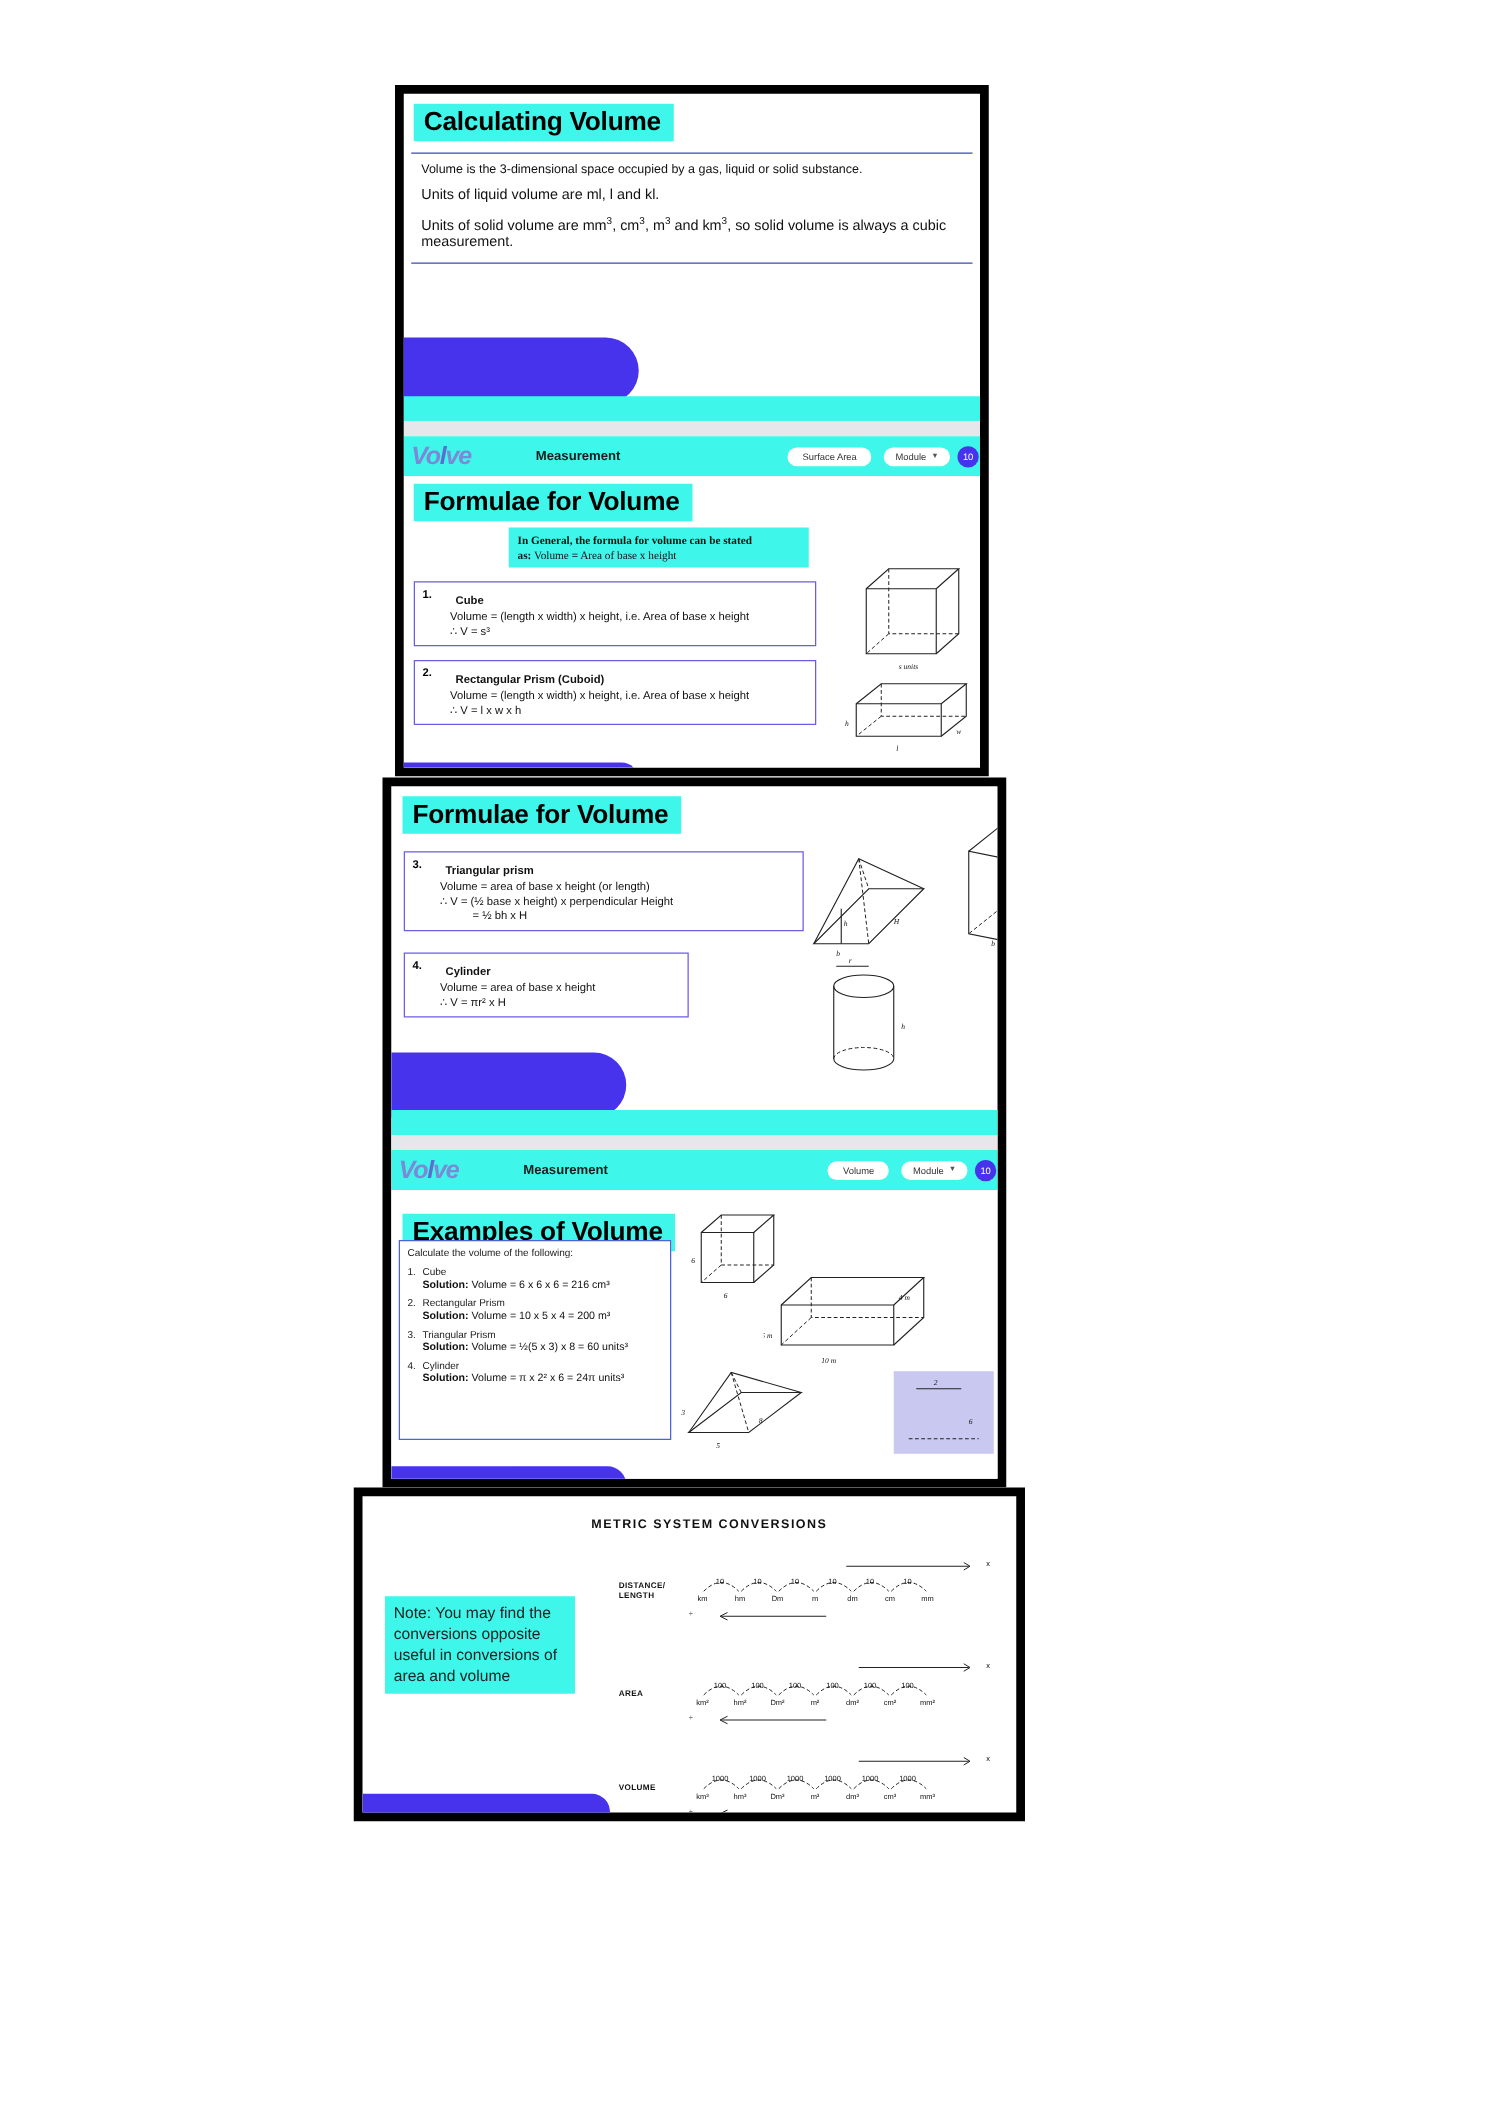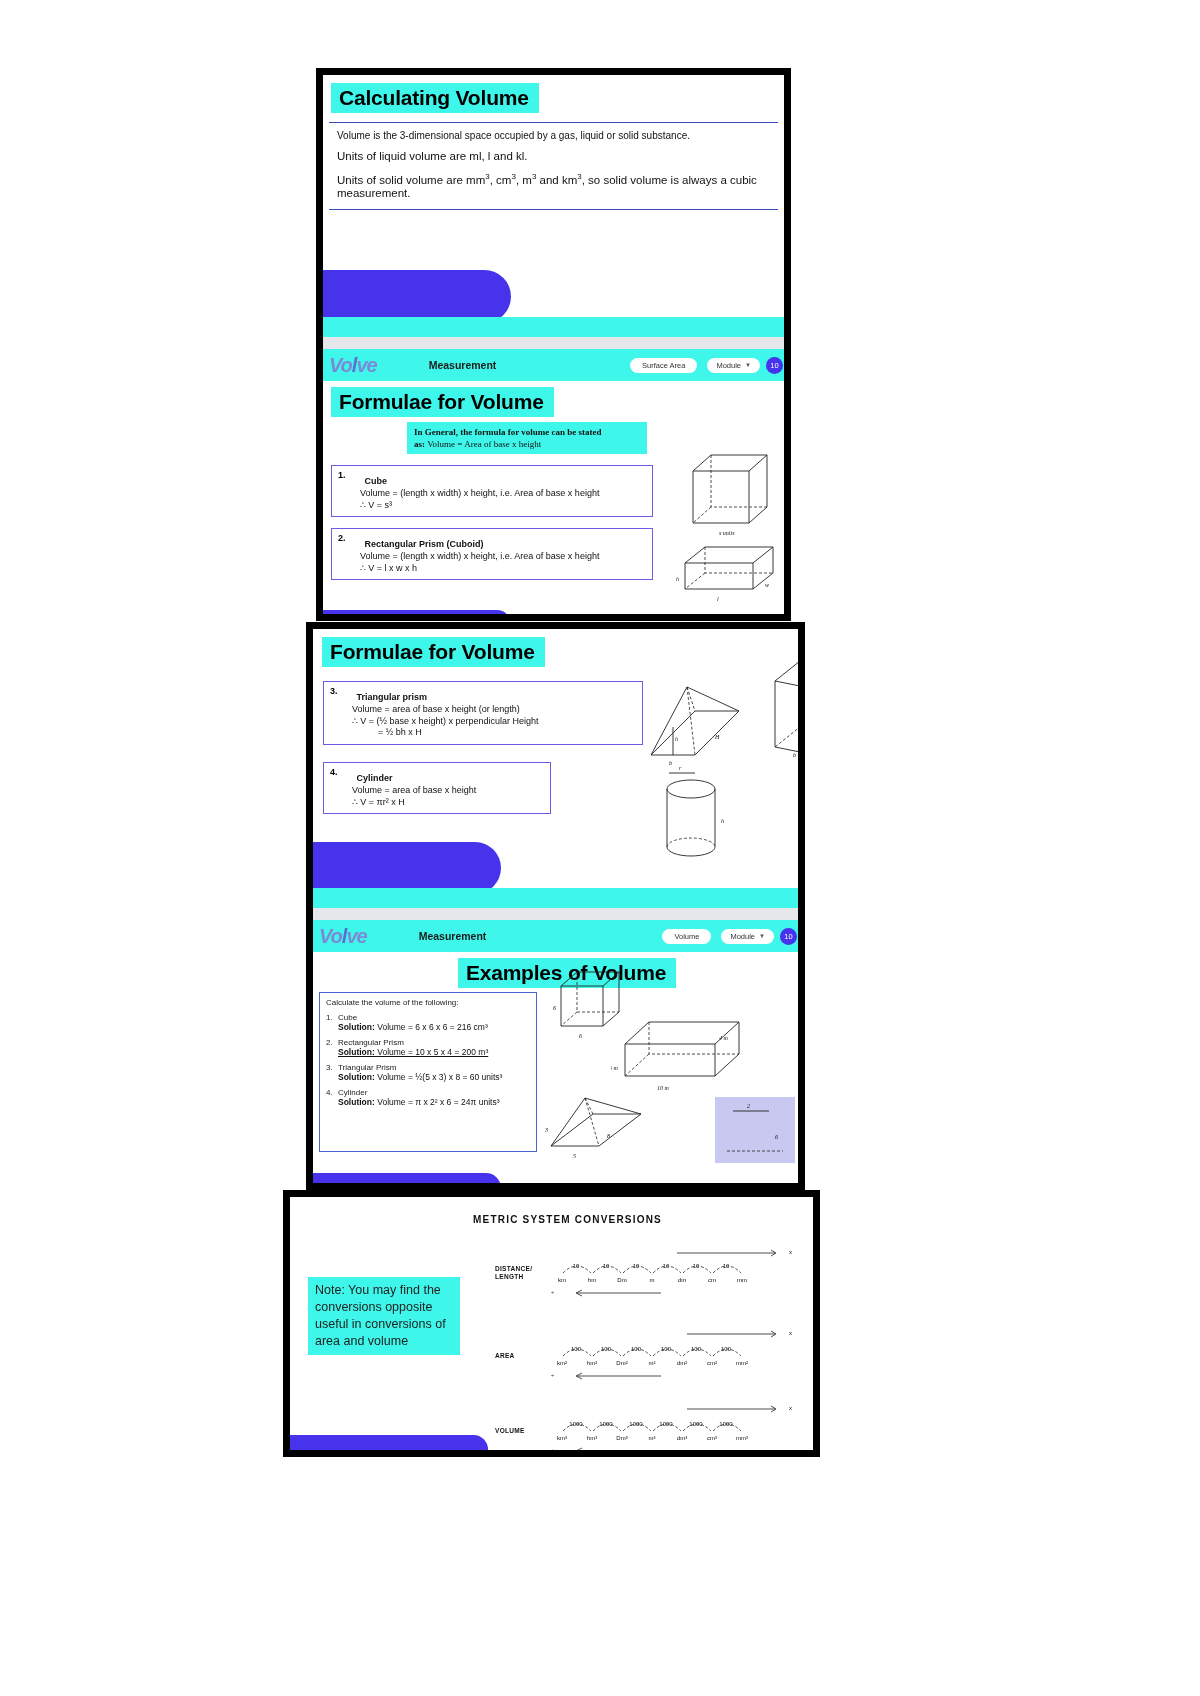--- a/index.html
+++ b/index.html
@@ -243,35 +243,35 @@
       <span class="pill small">
         <span>Module</span>
         <span class="chev">▼</span>
       </span>
       <span class="dot">10</span>
       <span class="dot" style="margin-right:-8px;"></span>
     </div>
 
     <div style="position:absolute;left:0;top:323px;width:499px;height:245px;background:#fff;">
 
-      <div style="padding:6px 0 0 9px;text-align:center;">
+      <div style="padding:19px 0 0 9px;">
         <span class="title-chip t-big">Examples of Volume</span>
       </div>
 
       <div class="exbox" style="position:absolute;left:6px;top:40px;width:218px;height:160px;">
         <div class="ex-intro">Calculate the volume of the following:</div>
 
         <div class="ex-item">
           <div class="ex-name"><span class="ex-n">1.</span><span>Cube</span></div>
           <div class="ex-sol" style="margin-left:12px;"><b>Solution:</b> <span>Volume  =  6 x 6 x 6   =  216 cm³</span></div>
         </div>
 
         <div class="ex-item">
           <div class="ex-name"><span class="ex-n">2.</span><span>Rectangular Prism</span></div>
-          <div class="ex-sol" style="margin-left:12px;text-decoration:underline;"><b>Solution:</b> <span>Volume  =  10 x 5 x 4  =  200 m³</span></div>
+          <div class="ex-sol" style="margin-left:12px;"><b>Solution:</b> <span>Volume  =  10 x 5 x 4  =  200 m³</span></div>
         </div>
 
         <div class="ex-item">
           <div class="ex-name"><span class="ex-n">3.</span><span>Triangular Prism</span></div>
           <div class="ex-sol" style="margin-left:12px;"><b>Solution:</b> <span>Volume  =  ½(5 x 3) x 8  =  60 units³</span></div>
         </div>
 
         <div class="ex-item">
           <div class="ex-name"><span class="ex-n">4.</span><span>Cylinder</span></div>
           <div class="ex-sol" style="margin-left:12px;"><b>Solution:</b> <span>Volume  =  π x 2² x 6  =  24π units³</span></div>

